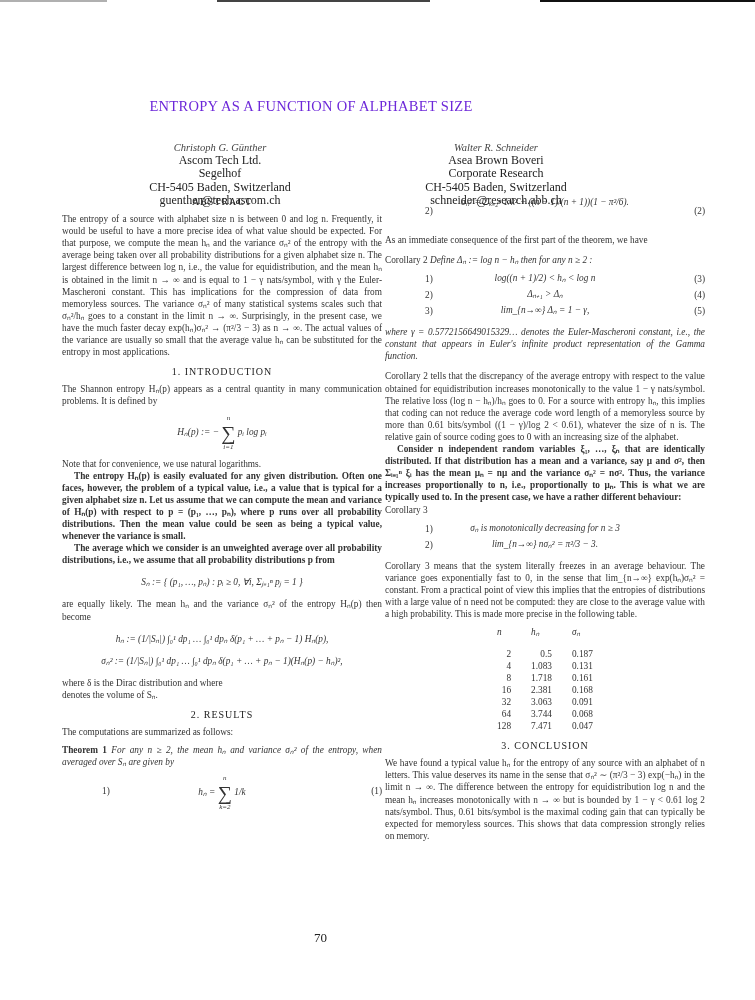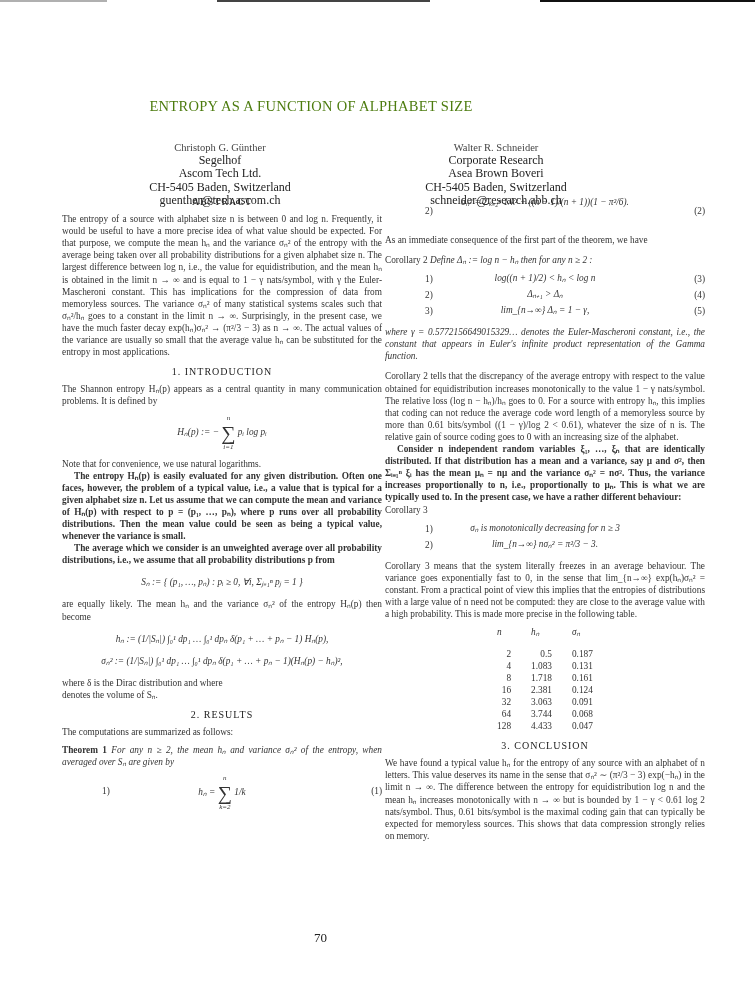--- a/index.html
+++ b/index.html
@@ -1,23 +1,23 @@
 <!DOCTYPE html>
 <html><head>
 <meta charset="utf-8">
 <style>
   html, body { margin:0; padding:0; background:#fff; }
   body { width:755px; height:1000px; position:relative; overflow:hidden;
          font-family:"DejaVu Serif","Liberation Serif",serif; color:#222; }
   .scanline { position:absolute; top:0; height:2px; }
   .title { position:absolute; top:98px; left:0; width:622px; text-align:center;
-           font-family:"Liberation Serif",serif; font-size:14.5px; letter-spacing:0.3px; color:#4d7c0f; }
+           font-family:"Liberation Serif",serif; font-size:14.5px; letter-spacing:0.3px; color:#6d28d9; }
   .author { position:absolute; top:141px; width:240px; text-align:center;
             font-family:"Liberation Serif",serif; font-size:12px; line-height:13.2px; color:#222; }
-  .author .name { font-size:10.5px; color:#444; }
+  .author .name { font-style:italic; font-size:10.5px; color:#444; }
   .col { position:absolute; width:320px; font-family:"Liberation Serif",serif;
          font-size:9.3px; line-height:12.1px; color:#333; text-align:justify; }
   .col p { margin:0; }
   .indent { text-indent:12px;font-weight:bold; }
   .sec { text-align:center; letter-spacing:1px; margin:8px 0 5px 0; font-size:10px; color:#222; }
   .eq { position:relative; height:auto; margin:4px 0; text-align:center; font-style:italic; }
   .eqn { position:absolute; right:0; top:50%; transform:translateY(-50%); font-style:normal; }
   .eqlbl { position:absolute; left:40px; top:50%; transform:translateY(-50%); font-style:normal; }
   .thm b { font-weight:bold; font-style:normal; }
   .it { font-style:italic; }
@@ -35,29 +35,29 @@
 <div id="scanlines">
     <div class="scanline" style="left: 0px; width: 107px; background: rgb(176, 176, 176);"></div>
     <div class="scanline" style="left: 217px; width: 213px; background: rgb(68, 68, 68);"></div>
     <div class="scanline" style="left: 540px; width: 215px; background: rgb(17, 17, 17);"></div>
   </div>
 
 <div class="title">ENTROPY AS A FUNCTION OF ALPHABET SIZE</div>
 
 <div class="author" style="left:100px;">
   <div class="name">Christoph G. Günther</div>
+  <div>Ascom Tech Ltd.</div>
   <div>Segelhof</div>
-  <div>Ascom Tech Ltd.</div>
   <div>CH-5405 Baden, Switzerland</div>
   <div>guenther@tech.ascom.ch</div>
 </div>
 <div class="author" style="left:376px;">
   <div class="name">Walter R. Schneider</div>
+  <div>Asea Brown Boveri</div>
   <div>Corporate Research</div>
-  <div>Asea Brown Boveri</div>
   <div>CH-5405 Baden, Switzerland</div>
   <div>schneider@research.abb.ch</div>
 </div>
 
 <div class="col" style="left:62px; top:196px;">
   <div class="sec" style="margin-top:0;">ABSTRACT</div>
   <p>The entropy of a source with alphabet size n is between 0 and log n. Frequently, it would be useful to have a more precise idea of what value should be expected. For that purpose, we compute the mean hₙ and the variance σₙ² of the entropy with the average being taken over all probability distributions for a given alphabet size n. The largest difference between log n, i.e., the value for equidistribution, and the mean hₙ is obtained in the limit n → ∞ and is equal to 1 − γ nats/symbol, with γ the Euler-Mascheroni constant. This has implications for the compression of data from memoryless sources. The variance σₙ² of many statistical systems scales such that σₙ²/hₙ goes to a constant in the limit n → ∞. Surprisingly, in the present case, we have the much faster decay exp(hₙ)σₙ² → (π²/3 − 3) as n → ∞. The actual values of the variance are usually so small that the average value hₙ can be substituted for the entropy in most applications.</p>
 
   <div class="sec">1.   INTRODUCTION</div>
   <p>The Shannon entropy Hₙ(p) appears as a central quantity in many communication problems. It is defined by</p>
@@ -145,35 +145,35 @@
           <td>0.131</td>
         </tr>
         <tr>
           <td>8</td>
           <td>1.718</td>
           <td>0.161</td>
         </tr>
         <tr>
           <td>16</td>
           <td>2.381</td>
-          <td>0.124</td>
+          <td>0.168</td>
         </tr>
         <tr>
           <td>32</td>
           <td>3.063</td>
           <td>0.091</td>
         </tr>
         <tr>
           <td>64</td>
           <td>3.744</td>
           <td>0.068</td>
         </tr>
         <tr>
           <td>128</td>
-          <td>4.433</td>
+          <td>7.471</td>
           <td>0.047</td>
         </tr>
       </tbody>
   </table>
 
   <div class="sec">3.   CONCLUSION</div>
   <p>We have found a typical value hₙ for the entropy of any source with an alphabet of n letters. This value deserves its name in the sense that σₙ² ∼ (π²/3 − 3) exp(−hₙ) in the limit n → ∞. The difference between the entropy for equidistribution log n and the mean hₙ increases monotonically with n → ∞ but is bounded by 1 − γ &lt; 0.61 log 2 nats/symbol. Thus, 0.61 bits/symbol is the maximal coding gain that can typically be expected for memoryless sources. This shows that data compression strongly relies on memory.</p>
 </div>
 
 <div class="pagenum">70</div>

